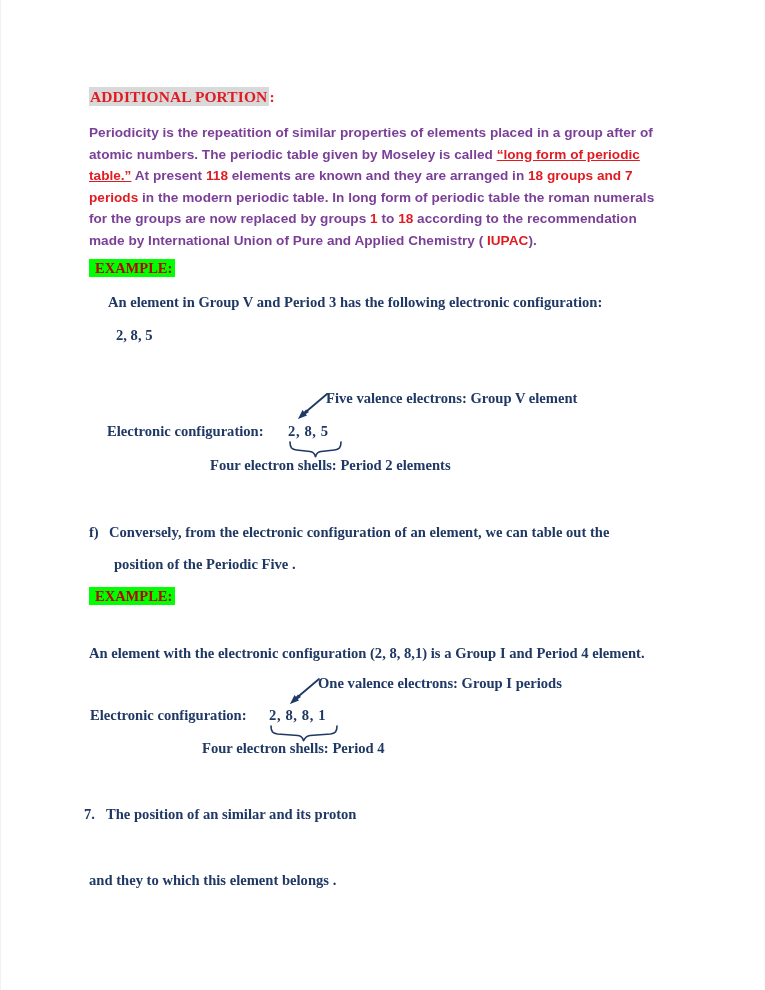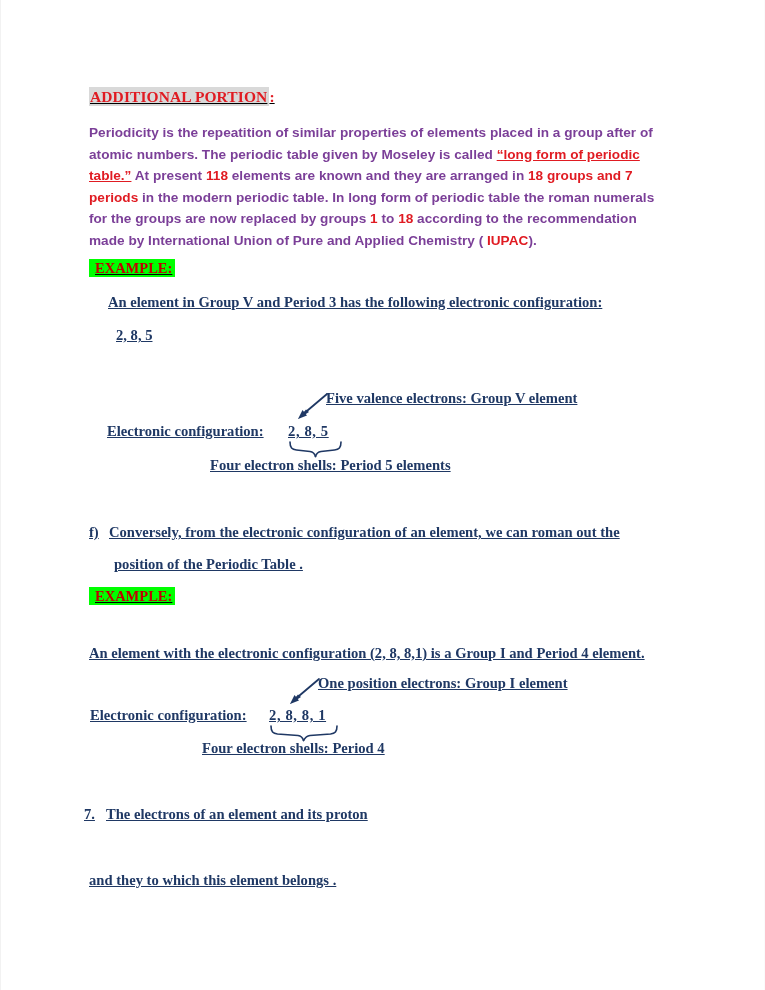--- a/index.html
+++ b/index.html
@@ -18,21 +18,20 @@
     border-right: 1px solid #fbfbfb;
   }
   
   .sans {
     font-family: Liberation Sans, sans-serif;
     font-weight: bold;
   }
   .serif {
     font-family: "Liberation Serif", "DejaVu Serif", serif;
     font-weight: bold;
-    text-decoration: underline;
   }
 
   .hl-gray {
     background: #d9d9d9;
   }
   .hl-green {
     background: #00ff00;
   }
   .red { color: #e01b22; }
   .purple { color: #7b3f98; }
@@ -162,37 +161,37 @@
   <div class="abs sans" id="intro-paragraph"><span class="purple">Periodicity is the repeatition of similar properties of elements placed in a group after of atomic numbers. The periodic table given by Moseley is called </span><span class="u-red">“long form of periodic table.”</span><span class="purple"> At present </span><span class="red">118</span><span class="purple"> elements are known and they are arranged in </span><span class="red">18 groups and 7 periods</span><span class="purple"> in the modern periodic table. In long form of periodic table the roman numerals for the groups are now replaced by groups </span><span class="red">1</span><span class="purple"> to </span><span class="red">18</span><span class="purple"> according to the recommendation made by International Union of Pure and Applied Chemistry ( </span><span class="red">IUPAC</span><span class="purple">).</span></div>
 
   <div class="abs serif example-label" id="example-label-1"><span class="hl-green dkred">EXAMPLE:</span></div>
 
   <div class="abs serif navy" id="example1-line1">An element in Group V and Period 3 has the following electronic configuration:</div>
   <div class="abs serif navy" id="example1-config">2, 8, 5</div>
 
   <div class="abs serif navy" id="d1-callout-top">Five valence electrons: Group V element</div>
   <div class="abs serif navy" id="d1-config-label">Electronic configuration:</div>
   <div class="abs serif navy" id="d1-config-value">2, 8, 5</div>
-  <div class="abs serif navy" id="d1-callout-bottom">Four electron shells: Period 5 elements</div>
+  <div class="abs serif navy" id="d1-callout-bottom">Four electron shells: Period 2 elements</div>
 
   <div class="abs serif navy" id="section-f-marker">f)</div>
-  <div class="abs serif navy" id="section-f-line1">Conversely, from the electronic configuration of an element, we can roman out the</div>
-  <div class="abs serif navy" id="section-f-line2">position of the Periodic Table .</div>
+  <div class="abs serif navy" id="section-f-line1">Conversely, from the electronic configuration of an element, we can table out the</div>
+  <div class="abs serif navy" id="section-f-line2">position of the Periodic Five .</div>
 
   <div class="abs serif example-label" id="example-label-2"><span class="hl-green dkred">EXAMPLE:</span></div>
 
   <div class="abs serif navy" id="example2-text">An element with the electronic configuration (2, 8, 8,1) is a Group I and Period 4 element.</div>
 
-  <div class="abs serif navy" id="d2-callout-top">One position electrons: Group I element</div>
+  <div class="abs serif navy" id="d2-callout-top">One valence electrons: Group I periods</div>
   <div class="abs serif navy" id="d2-config-label">Electronic configuration:</div>
   <div class="abs serif navy" id="d2-config-value">2, 8, 8, 1</div>
   <div class="abs serif navy" id="d2-callout-bottom">Four electron shells: Period 4</div>
 
   <div class="abs serif navy" id="section7-marker">7.</div>
-  <div class="abs serif navy" id="section7-title">The electrons of an element and its proton</div>
+  <div class="abs serif navy" id="section7-title">The position of an similar and its proton</div>
   <div class="abs serif navy" id="section7-line2">and they to which this element belongs .</div>
 
   <svg class="overlay" viewBox="0 0 765 990">
 
     <g>
       <line x1="326" y1="394" x2="300" y2="416" stroke="#1f3864" stroke-width="1.8" stroke-linecap="round"></line>
       <polygon points="297,419 308,412 305,409.5" fill="#1f3864"></polygon>
       <polygon points="297,419 306,415.5 301.5,410" fill="#1f3864"></polygon>
     </g>
 

